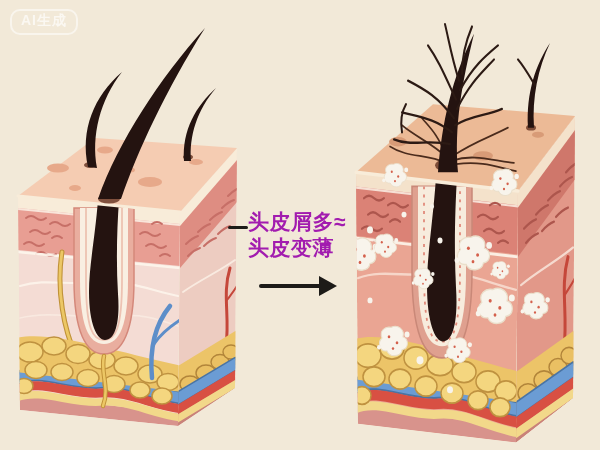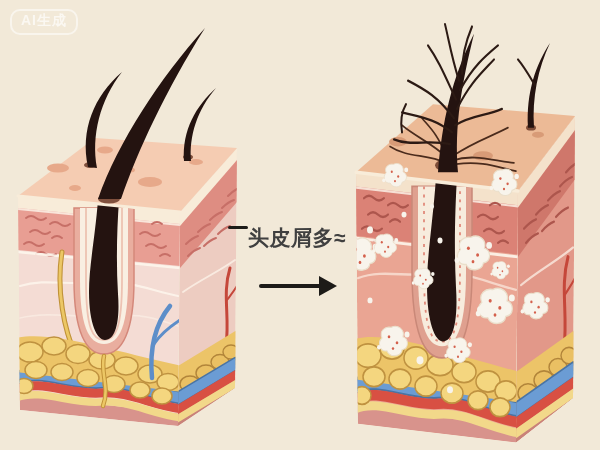--- a/index.html
+++ b/index.html
@@ -13,22 +13,22 @@
   .watermark{
     position:absolute; left:10px; top:9px;
     border:2px solid rgba(255,255,255,.55); border-radius:10px;
     padding:1px 9px 3px 9px;
     color:rgba(255,255,255,.66); font-size:14px; font-weight:bold;
     letter-spacing:1px; user-select:none;
   }
   
   .caption{
     position:absolute; left:248px; top:209px; width:110px;
-    color:#404040; font-size:21px; font-weight:bold; line-height:26px;
-    letter-spacing:.5px; white-space:nowrap;margin-top:16px;
+    color:#a21caf; font-size:21px; font-weight:bold; line-height:26px;
+    letter-spacing:.5px; white-space:nowrap;
   }
   .pointer-line{
     position:absolute; left:228px; top:226px; width:20px; height:3px;
     background:#1d1b18; border-radius:2px;
   }
   .arrow{position:absolute; left:259px; top:276px; width:80px; height:20px;}
   .arrow .shaft{position:absolute; left:0; top:8px; width:63px; height:3.6px; background:#1d1b18; border-radius:2px;}
   .arrow .head{position:absolute; left:60px; top:0; width:0; height:0;
     border-left:18px solid #1d1b18; border-top:10px solid transparent; border-bottom:10px solid transparent;}
   
@@ -339,19 +339,20 @@
     </g>
   </svg>
 
   <div class="watermark">
     <span>AI生成</span>
   </div>
 
   <div class="pointer-line"></div>
   <div class="caption">
     <div>头皮屑多≈</div>
+    <div>头皮变薄</div>
   </div>
   <div class="arrow">
     <div class="shaft"></div>
     <div class="head"></div>
   </div>
 
 </div>
 
 </body></html>

